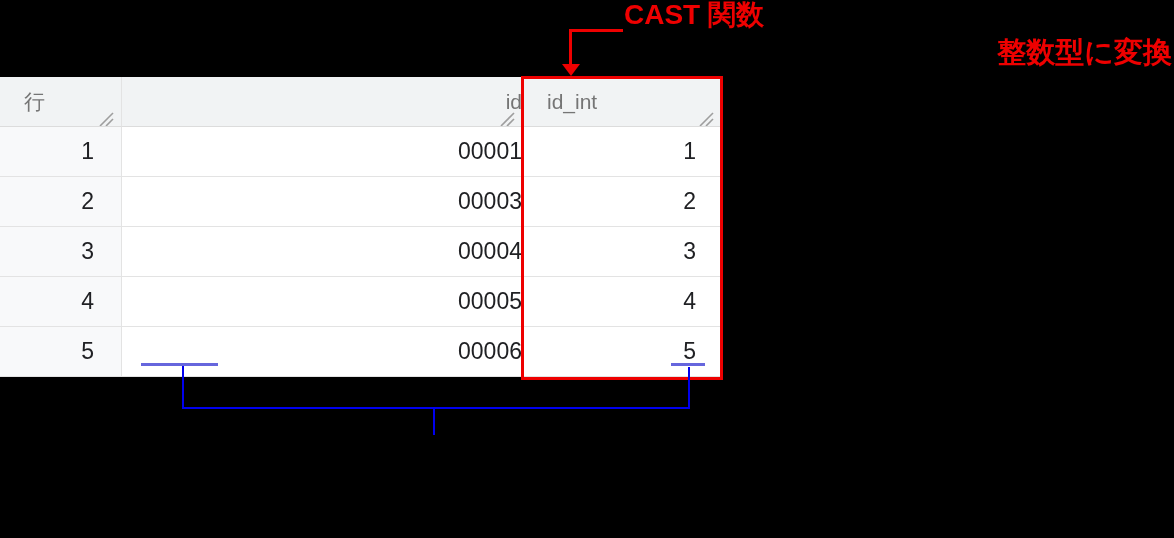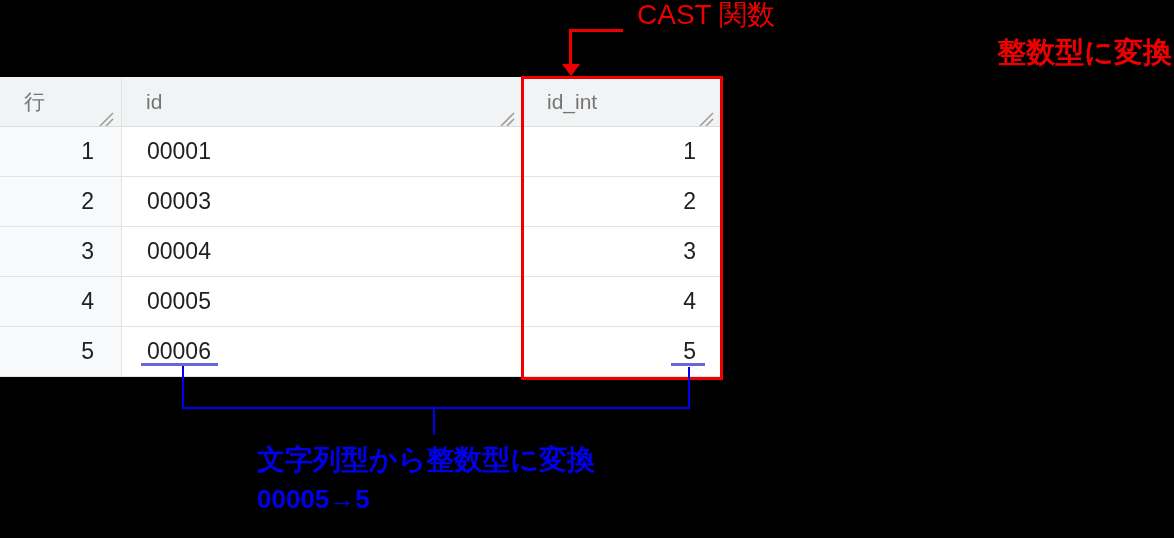--- a/index.html
+++ b/index.html
@@ -50,35 +50,35 @@
   .results-table th {
     position: relative;
     background: var(--header-bg);
     color: var(--header-text);
     font-size: 21px;
     text-align: left;
     padding-left: 24px;
     border-bottom: 1px solid #dcdcdc;
   }
   .results-table th.h-rownum { border-right: 1px solid var(--grid-line); }
-  .results-table th.h-id     { border-right: 1px solid var(--grid-line); }
+  .results-table th.h-id     { border-right: 1px solid var(--grid-line); text-align: right; }
 
   .results-table td {
     font-size: 23px;
     color: var(--cell-text);
   }
   td.cell-rownum {
     background: var(--row-number-bg);
     text-align: right;
     padding-right: 27px;
     border-right: 1px solid var(--grid-line);
   }
   td.cell-id {
     background: var(--cell-bg);
-    text-align: left;
+    text-align: right;
     padding-left: 25px;
     border-right: 1px solid var(--grid-line);
   }
   td.cell-idint {
     background: var(--cell-bg);
     text-align: right;
     padding-right: 25px;
   }
 
   .resize-handle {
@@ -115,24 +115,24 @@
   .cast-arrow-head {
     position: absolute;
     left: 562px; top: 64px;
     width: 0; height: 0;
     border-left: 9px solid transparent;
     border-right: 9px solid transparent;
     border-top: 12px solid var(--annotation-red);
   }
   .cast-label {
     position: absolute;
-    left: 637px; top: 0px;
+    left: 624px; top: 0px;
     color: var(--annotation-red);
     font-size: 28px;
-    font-weight: normal;
+    font-weight: bold;
     line-height: 1.1;
   }
   .int-conversion-label {
     position: absolute;
     right: 2px; top: 37px;
     color: var(--annotation-red);
     font-size: 29px;
     font-weight: bold;
     line-height: 1.1;
     text-align: center;
@@ -240,18 +240,14 @@
   <div class="int-conversion-label">整数型に変換</div>
 
   <div class="u-line u-id"></div>
   <div class="u-line u-idint"></div>
 
   <div class="bracket-part bracket-left"></div>
   <div class="bracket-part bracket-right"></div>
   <div class="bracket-part bracket-bottom"></div>
   <div class="bracket-part bracket-stem"></div>
 
-  <div class="conversion-note">
-    <div class="note-line1">文字列型から整数型に変換</div>
-    <div class="note-line2">00005→5</div>
-  </div>
 
 </div>
 
 </body></html>

